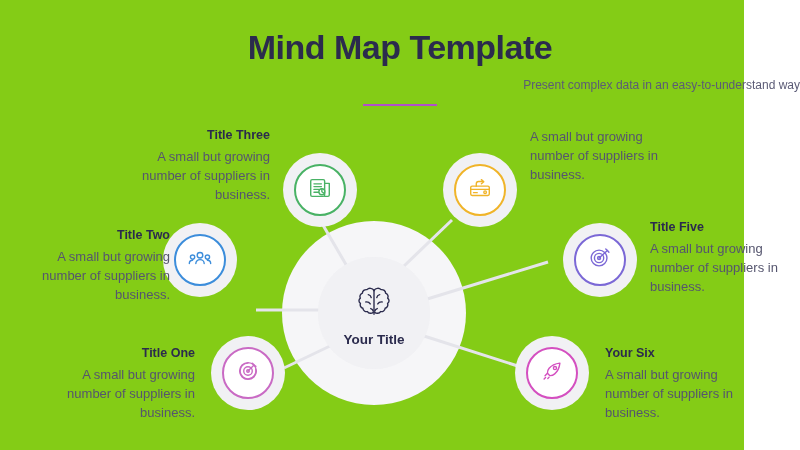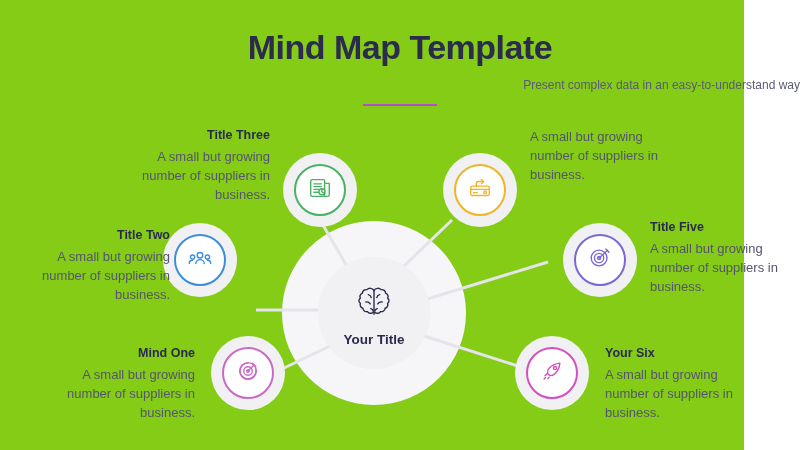--- a/index.html
+++ b/index.html
@@ -257,21 +257,21 @@
             <path d="M14 5.5a8.5 8.5 0 1 0 8.3 6.7"></path>
             <circle cx="14" cy="14" r="4.6"></circle>
             <circle cx="14" cy="14" r="1.4"></circle>
             <path d="M14 14l6.5-6.5"></path>
             <path d="M18.8 5.6l1.7 1.9 2 1.5"></path>
           </svg>
         </span>
       </div>
     </div>
     <div class="block align-right" style="left:35px; top:236px;">
-      <div class="hd">Mind One</div>
+      <div class="hd">Title One</div>
       <div class="bd">A small but growing number of suppliers in business.</div>
     </div>
 
     <div class="node" style="left:515px; top:226px;">
       <div class="inner" style="border:2px solid #d44fc0;">
         <span>
           <svg width="26" height="26" viewBox="0 0 28 28" fill="none" stroke="#d44fc0" stroke-width="1.5" stroke-linecap="round" stroke-linejoin="round">
             <path d="M22.5 5.5c-5 .6-9 2.4-11.6 5.6-1.4 1.7-2 3.6-1.8 5.4l2.4 2.4c1.8.2 3.7-.4 5.4-1.8 3.2-2.6 5-6.6 5.6-11.6z"></path>
             <path d="M9.1 16.5l-2.6 2.6"></path>
             <path d="M5.5 22.5l1.6-1.6"></path>

